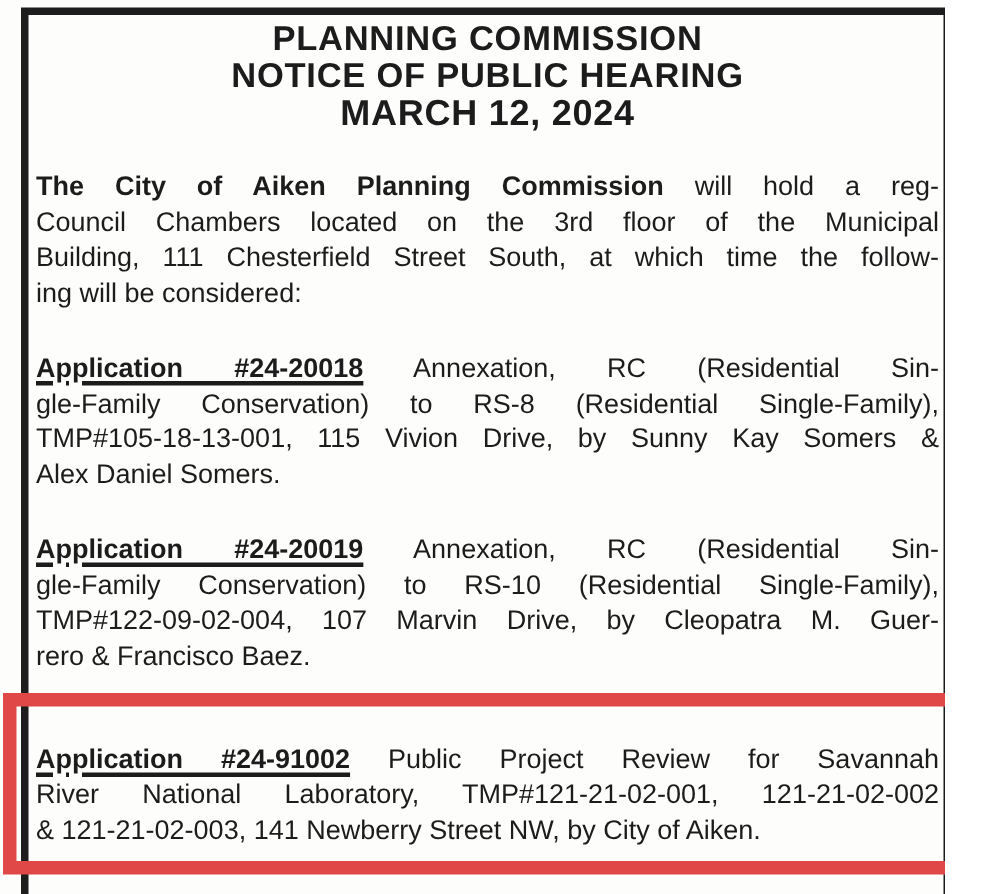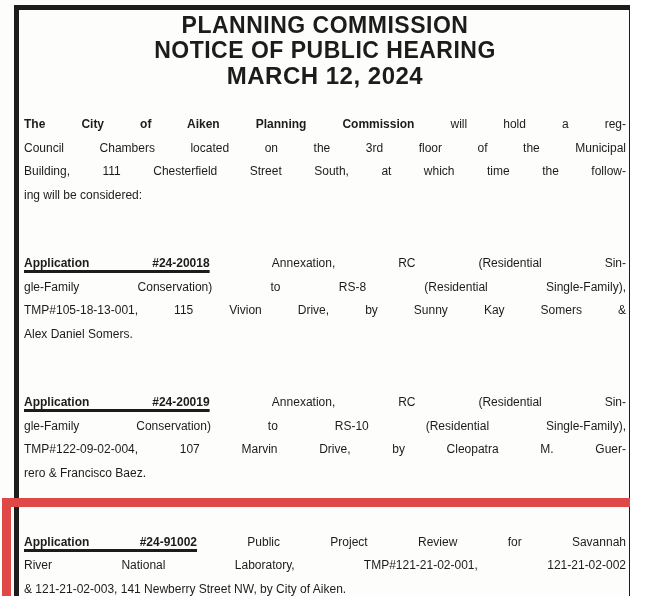--- a/index.html
+++ b/index.html
@@ -18,23 +18,23 @@
   .notice-border{
     position:absolute;left:14px;top:5px;width:620px;height:660px;
     border:5px solid #1d1d1d;box-sizing:border-box;z-index:2;
   }
   .content{
     position:absolute;left:24px;top:10px;width:602px;z-index:5;
   }
   .title{ text-align:center;font-weight:bold;margin-top:3px; }
   .t1{ font-size:23px;line-height:25px;letter-spacing:0.5px; }
   .t2{ font-size:24px;line-height:25px;letter-spacing:0.5px; }
-  .para{ font-size:12px;line-height:23.5px; }
+  .para{ font-size:18px;line-height:23.5px; }
   .p-intro{ margin-top:25px; }
-  .p-app{ margin-top:45px; }
+  .p-app{ margin-top:27px; }
   .ln{ text-align:justify;text-align-last:justify; }
   .ln:last-child{ text-align-last:left; }
   .b{ font-weight:bold; }
   .u{
     text-decoration:underline;
     text-decoration-thickness:2.5px;
     text-underline-offset:3px;
   }
   .highlight-box{
     position:relative;z-index:10;

